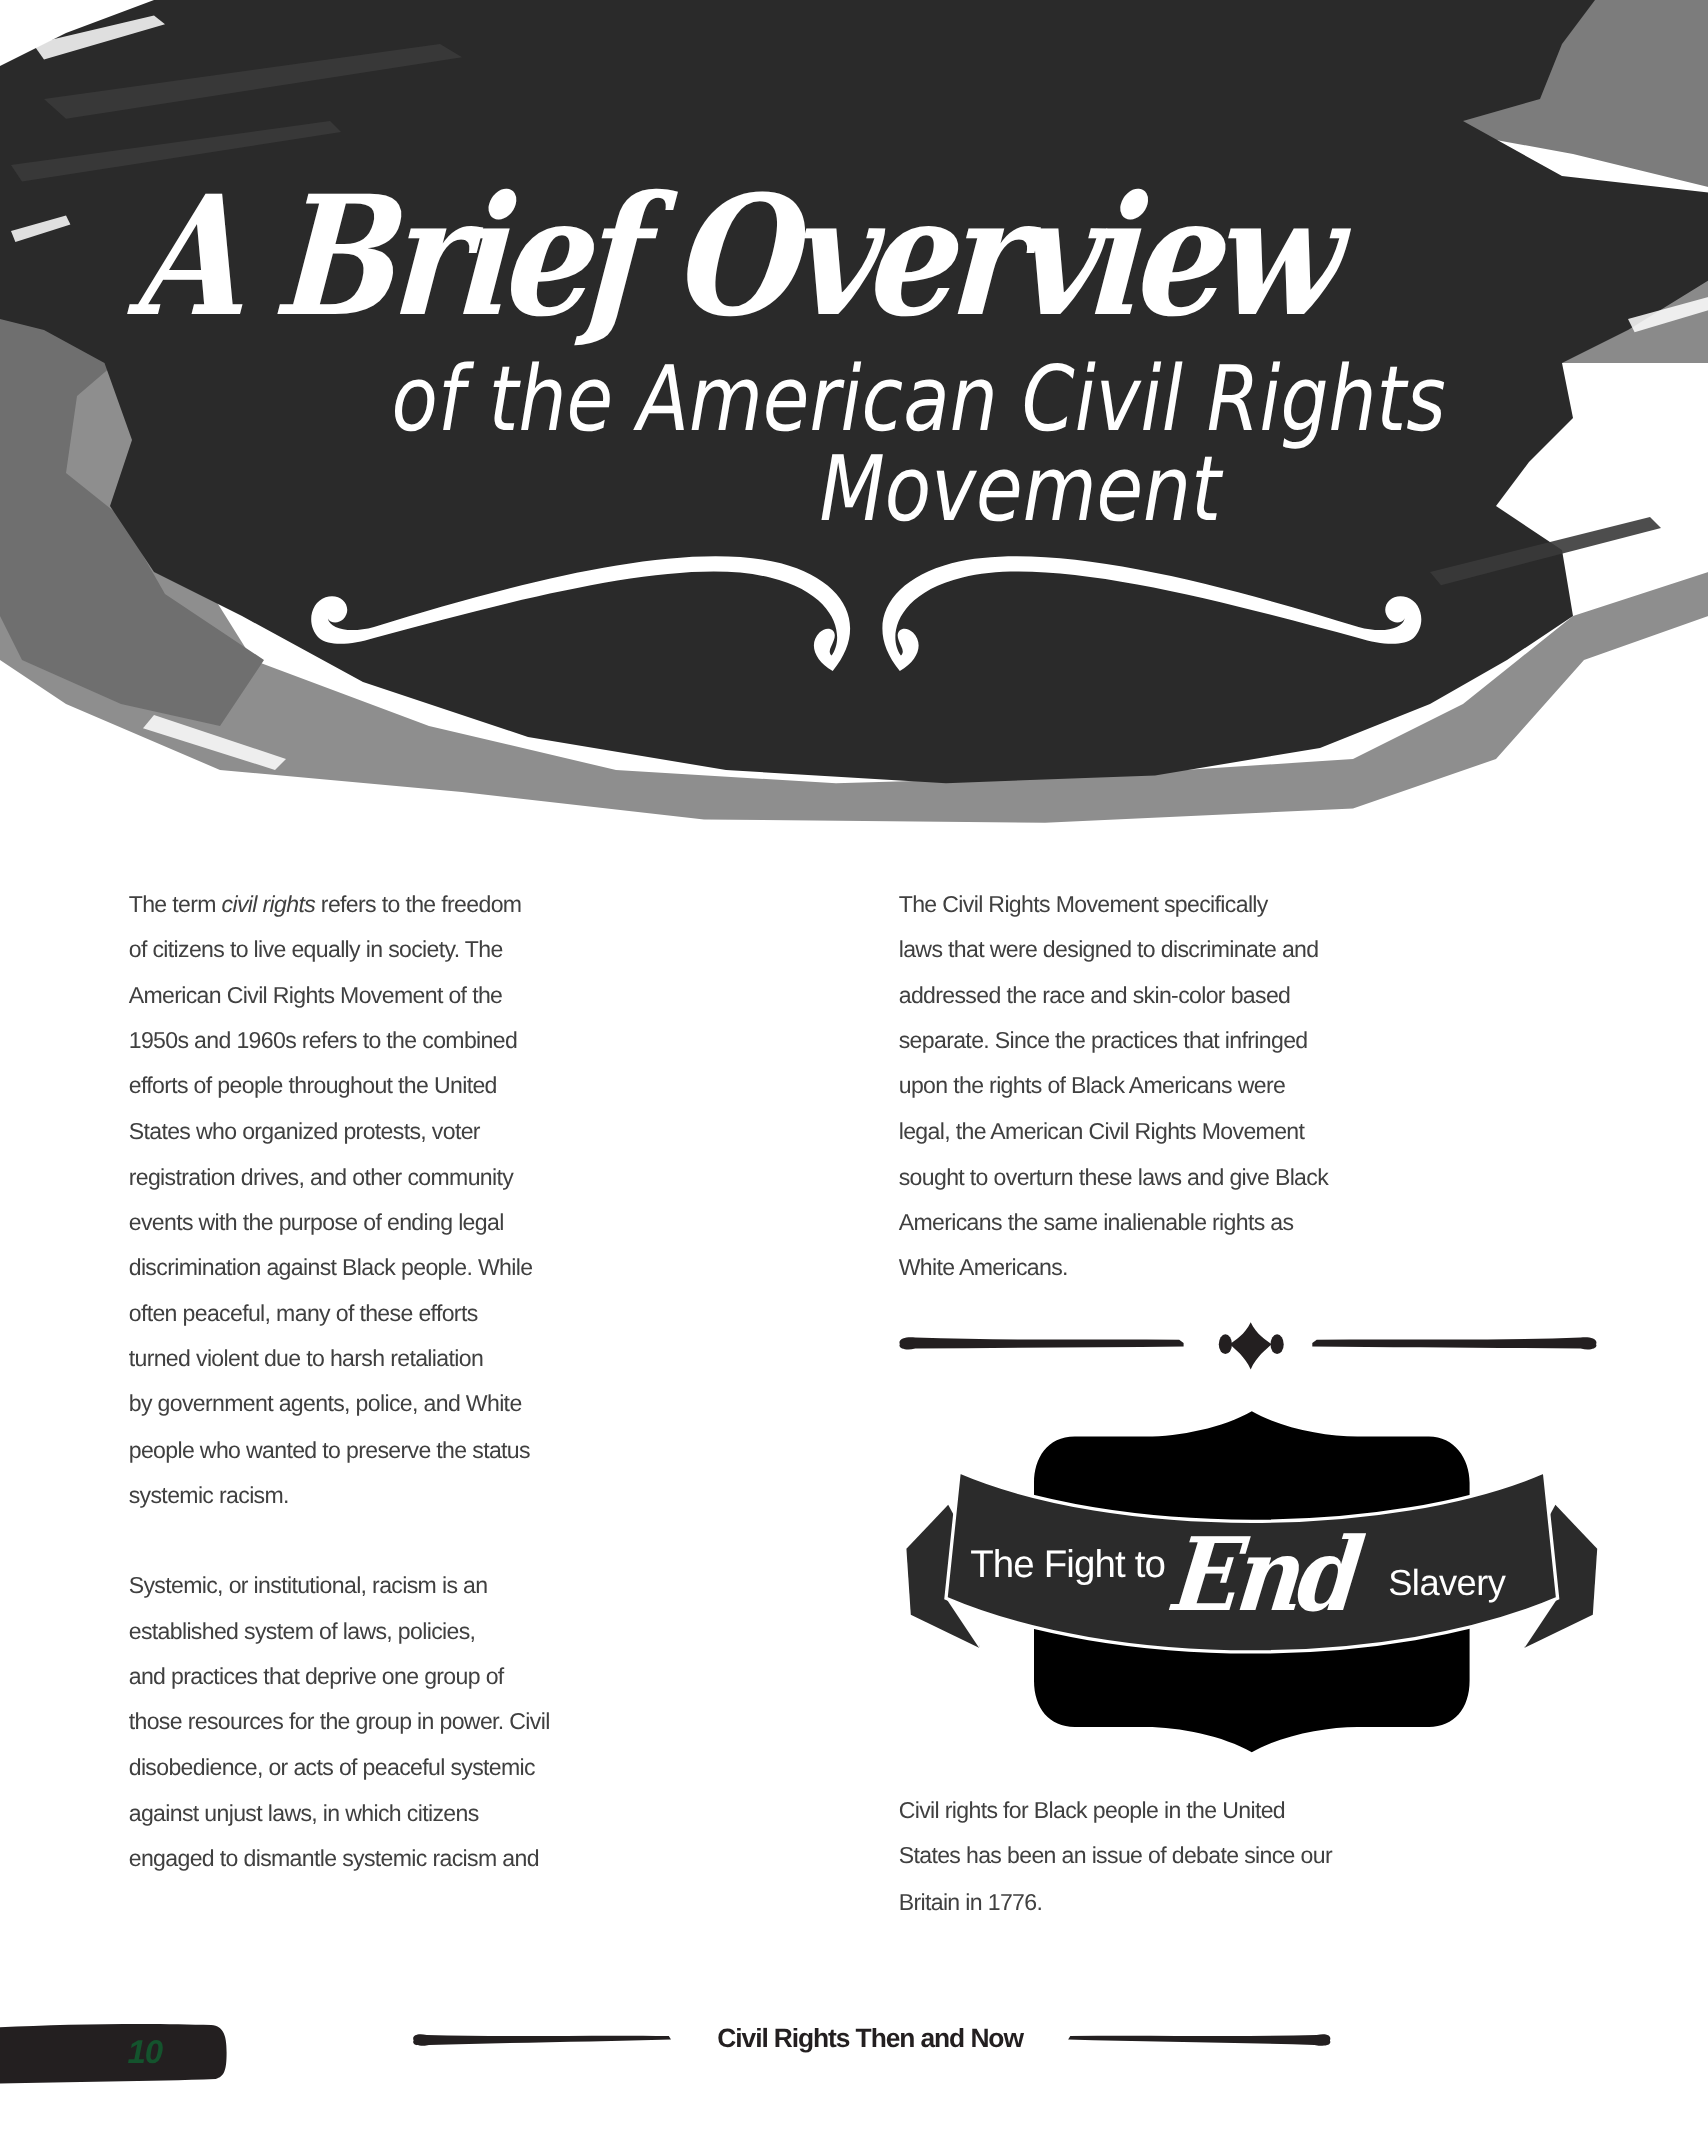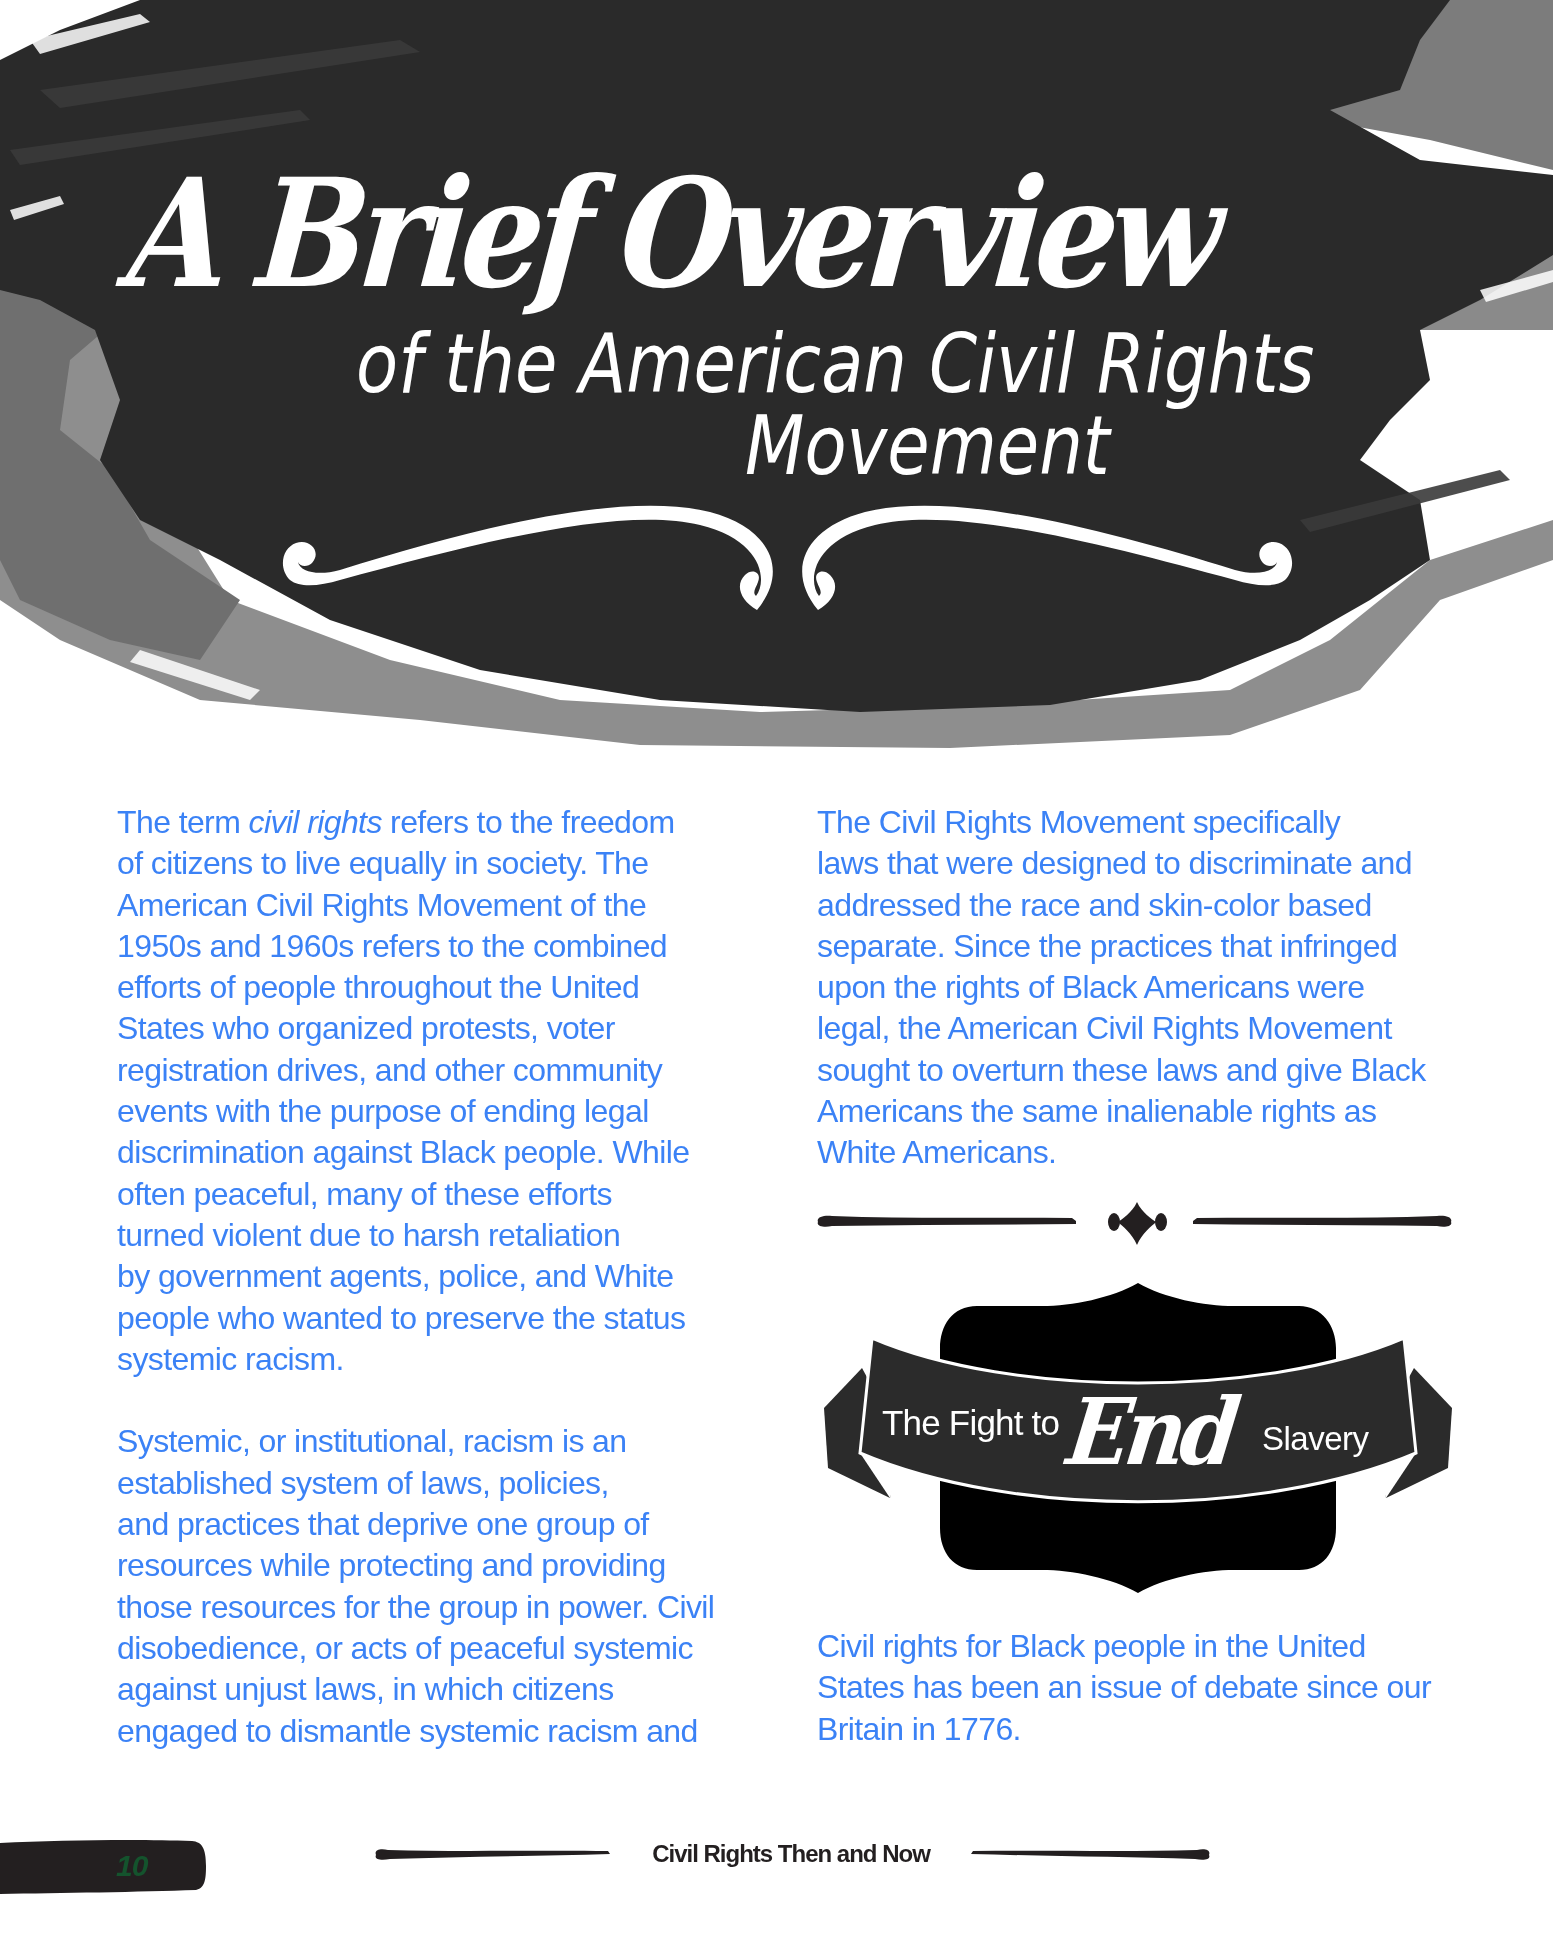--- a/index.html
+++ b/index.html
@@ -25,21 +25,21 @@
       transform: scaleX(0.84); transform-origin: left top; white-space: nowrap;
     }
     .title-sub2 {
       position: absolute; left: 745px; top: 400px;
       font-family: "DejaVu Sans", sans-serif; font-style: italic;
       font-size: 82px; line-height: 92px; color: #ffffff;
       transform: scaleX(0.84); transform-origin: left top; white-space: nowrap;
     }
     .col {
       position: absolute; font-family: "Liberation Sans", sans-serif;
-      font-size: 32px; line-height: 41.3px; color: #3b82f6;
+      font-size: 21px; line-height: 41.3px; color: #404040;
       letter-spacing: -0.6px;
     }
     .col p { margin: 0; white-space: nowrap; }
     .col p span.line { display: block; }
     .col em { font-style: italic; }
     .col-left { left: 117px; top: 802px; width: 640px; }
     .col-left .para2 { margin-top: 41.3px; }
     .col-right { left: 817px; top: 802px; width: 640px; }
     .col-right2 { left: 817px; top: 1626px; width: 640px; }
     .divider { position: absolute; left: 812px; top: 1195px; width: 645px; height: 60px; }
@@ -127,21 +127,20 @@
     <span class="line">often peaceful, many of these efforts</span>
     <span class="line">turned violent due to harsh retaliation</span>
     <span class="line">by government agents, police, and White</span>
     <span class="line">people who wanted to preserve the status</span>
     <span class="line">systemic racism.</span>
   </p>
   <p class="para2">
     <span class="line">Systemic, or institutional, racism is an</span>
     <span class="line">established system of laws, policies,</span>
     <span class="line">and practices that deprive one group of</span>
-    <span class="line">resources while protecting and providing</span>
     <span class="line">those resources for the group in power. Civil</span>
     <span class="line">disobedience, or acts of peaceful systemic</span>
     <span class="line">against unjust laws, in which citizens</span>
     <span class="line">engaged to dismantle systemic racism and</span>
   </p>
 </div>
 
 <div class="col col-right">
   <p>
     <span class="line">The Civil Rights Movement specifically</span>

